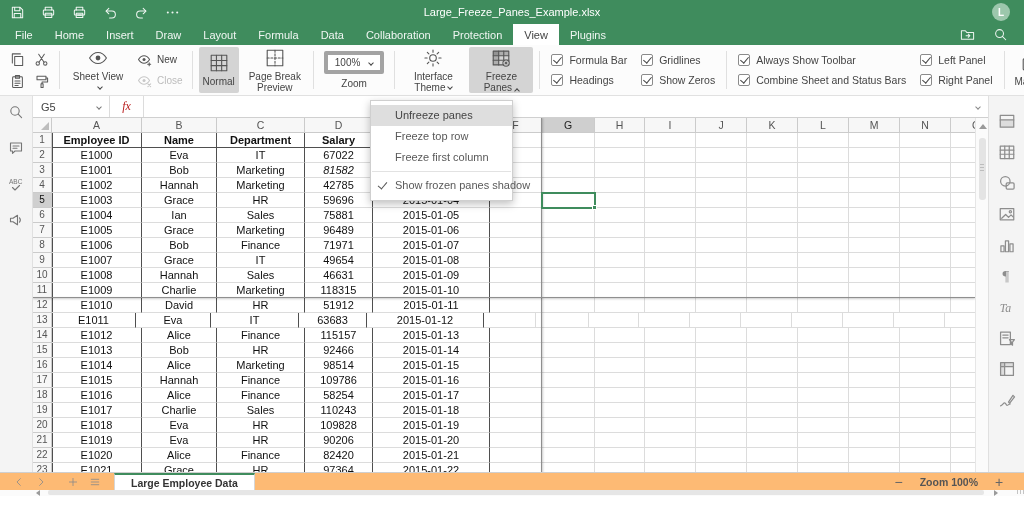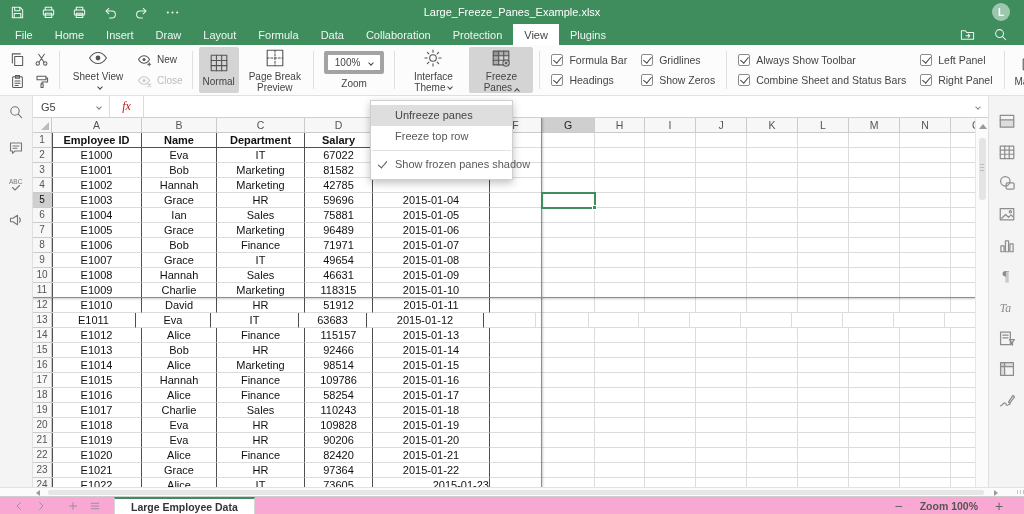--- a/index.html
+++ b/index.html
@@ -113,21 +113,21 @@
   #vscroll .arr-up{position:absolute;left:3px;top:6px;width:0;height:0;border-left:4px solid transparent;border-right:4px solid transparent;border-bottom:5px solid #9a9a9a;}
   #vs-thumb{position:absolute;left:2.5px;top:20px;width:7px;height:62px;background:#e4e4e4;border-radius:3px;}
   .grip{position:absolute;left:1.5px;top:26px;width:4px;border-top:1px solid #bdbdbd;box-shadow:0 3px 0 #bdbdbd,0 6px 0 #bdbdbd;}
   #hscroll{position:absolute;left:0;top:487px;width:1024px;height:9px;background:#fbfbfb;border-top:1px solid #e2e2e2;}
   #hscroll .arr-left{position:absolute;left:36px;top:1.5px;width:0;height:0;border-top:3.5px solid transparent;border-bottom:3.5px solid transparent;border-right:4.5px solid #9a9a9a;}
   #hs-thumb{position:absolute;left:48px;right:40px;top:1.5px;height:5px;background:#e6e6e6;border-radius:2px;}
   #hscroll .arr-right{position:absolute;right:26px;top:1.5px;width:0;height:0;border-top:3.5px solid transparent;border-bottom:3.5px solid transparent;border-left:4.5px solid #9a9a9a;}
   #hscroll .hgrip{position:absolute;right:6px;top:2px;height:4px;width:1px;background:#c4c4c4;box-shadow:3px 0 0 #c4c4c4,6px 0 0 #c4c4c4,9px 0 0 #c4c4c4;}
 
   
-  #statusbar{position:absolute;left:0;top:496px;width:1024px;height:18px;background:#f9a8d4;border-top:1px solid #cfcfcf;
+  #statusbar{position:absolute;left:0;top:472px;width:1024px;height:18px;background:#fdba74;border-top:1px solid #cfcfcf;
              display:flex;align-items:stretch;font-size:10.5px;color:#555;}
   .sbtn{width:14px;display:flex;align-items:center;justify-content:center;color:#8a8a8a;cursor:pointer;}
   .sbtn .ic,.sbtn{height:100%;}
   .sbtn svg{width:12px;height:12px;}
   #sb-left{display:flex;align-items:stretch;gap:8px;padding-left:12px;}
   #sheet-tab{margin-left:12px;display:flex;align-items:center;padding:0 16px;background:#fff;
              border-left:1px solid #d6d6d6;border-right:1px solid #d6d6d6;border-top:2px solid #3F8C5D;
              font-weight:bold;color:#333;cursor:pointer;}
   #sb-right{margin-left:auto;display:flex;align-items:center;gap:14px;padding-right:18px;}
   #sb-right .zlabel{font-weight:bold;color:#555;}
@@ -478,21 +478,21 @@
           <div class="g-cell" style="width: 51px;"></div>
           <div class="g-cell" style="width: 51px;"></div>
           <div class="g-cell" style="width: 51px;"></div>
           <div class="g-cell" style="width: 51px;"></div>
         </div>
         <div class="g-row">
           <div class="g-rh">3</div>
           <div class="g-cell tbl tleft" style="width: 90px;">E1001</div>
           <div class="g-cell tbl" style="width: 75px;">Bob</div>
           <div class="g-cell tbl" style="width: 88px;">Marketing</div>
-          <div class="g-cell tbl" style="width: 68px;">81582</div>
+          <div class="g-cell tbl" style="width: 68px; font-style: italic;">81582</div>
           <div class="g-cell tbl" style="width: 117px;"></div>
           <div class="g-cell" style="width: 52px;"></div>
           <div class="g-cell" style="width: 53px;"></div>
           <div class="g-cell" style="width: 50px;"></div>
           <div class="g-cell" style="width: 51px;"></div>
           <div class="g-cell" style="width: 51px;"></div>
           <div class="g-cell" style="width: 51px;"></div>
           <div class="g-cell" style="width: 51px;"></div>
           <div class="g-cell" style="width: 51px;"></div>
           <div class="g-cell" style="width: 51px;"></div>
@@ -954,20 +954,21 @@
         <svg viewBox="0 0 16 16" fill="none" stroke="currentColor" stroke-width="1.1" stroke-linecap="round" stroke-linejoin="round">
           <path d="M2.3 13.2c1.8-.4 2.3-2.6 3.6-2.6s.9 2.1 2.2 2.1 1.4-1.2 2.7-1.2"></path>
           <path d="M9.3 9.9l4-6 1.4 1.3-4.3 5.6z"></path>
         </svg>
       </span>
     </div>
 
   <div id="freeze-menu">
       <div class="mitem hl"><span>Unfreeze panes</span></div>
       <div class="mitem"><span>Freeze top row</span></div>
+      <div class="mitem"><span>Freeze first column</span></div>
       <div class="msep"></div>
       <div class="mitem"><i class="mcheck"></i><span>Show frozen panes shadow</span></div>
     </div>
 
   <div id="hscroll">
     <div class="arr-left"></div>
     <div id="hs-thumb"></div>
     <div class="arr-right"></div>
     <div class="hgrip"></div>
   </div>

